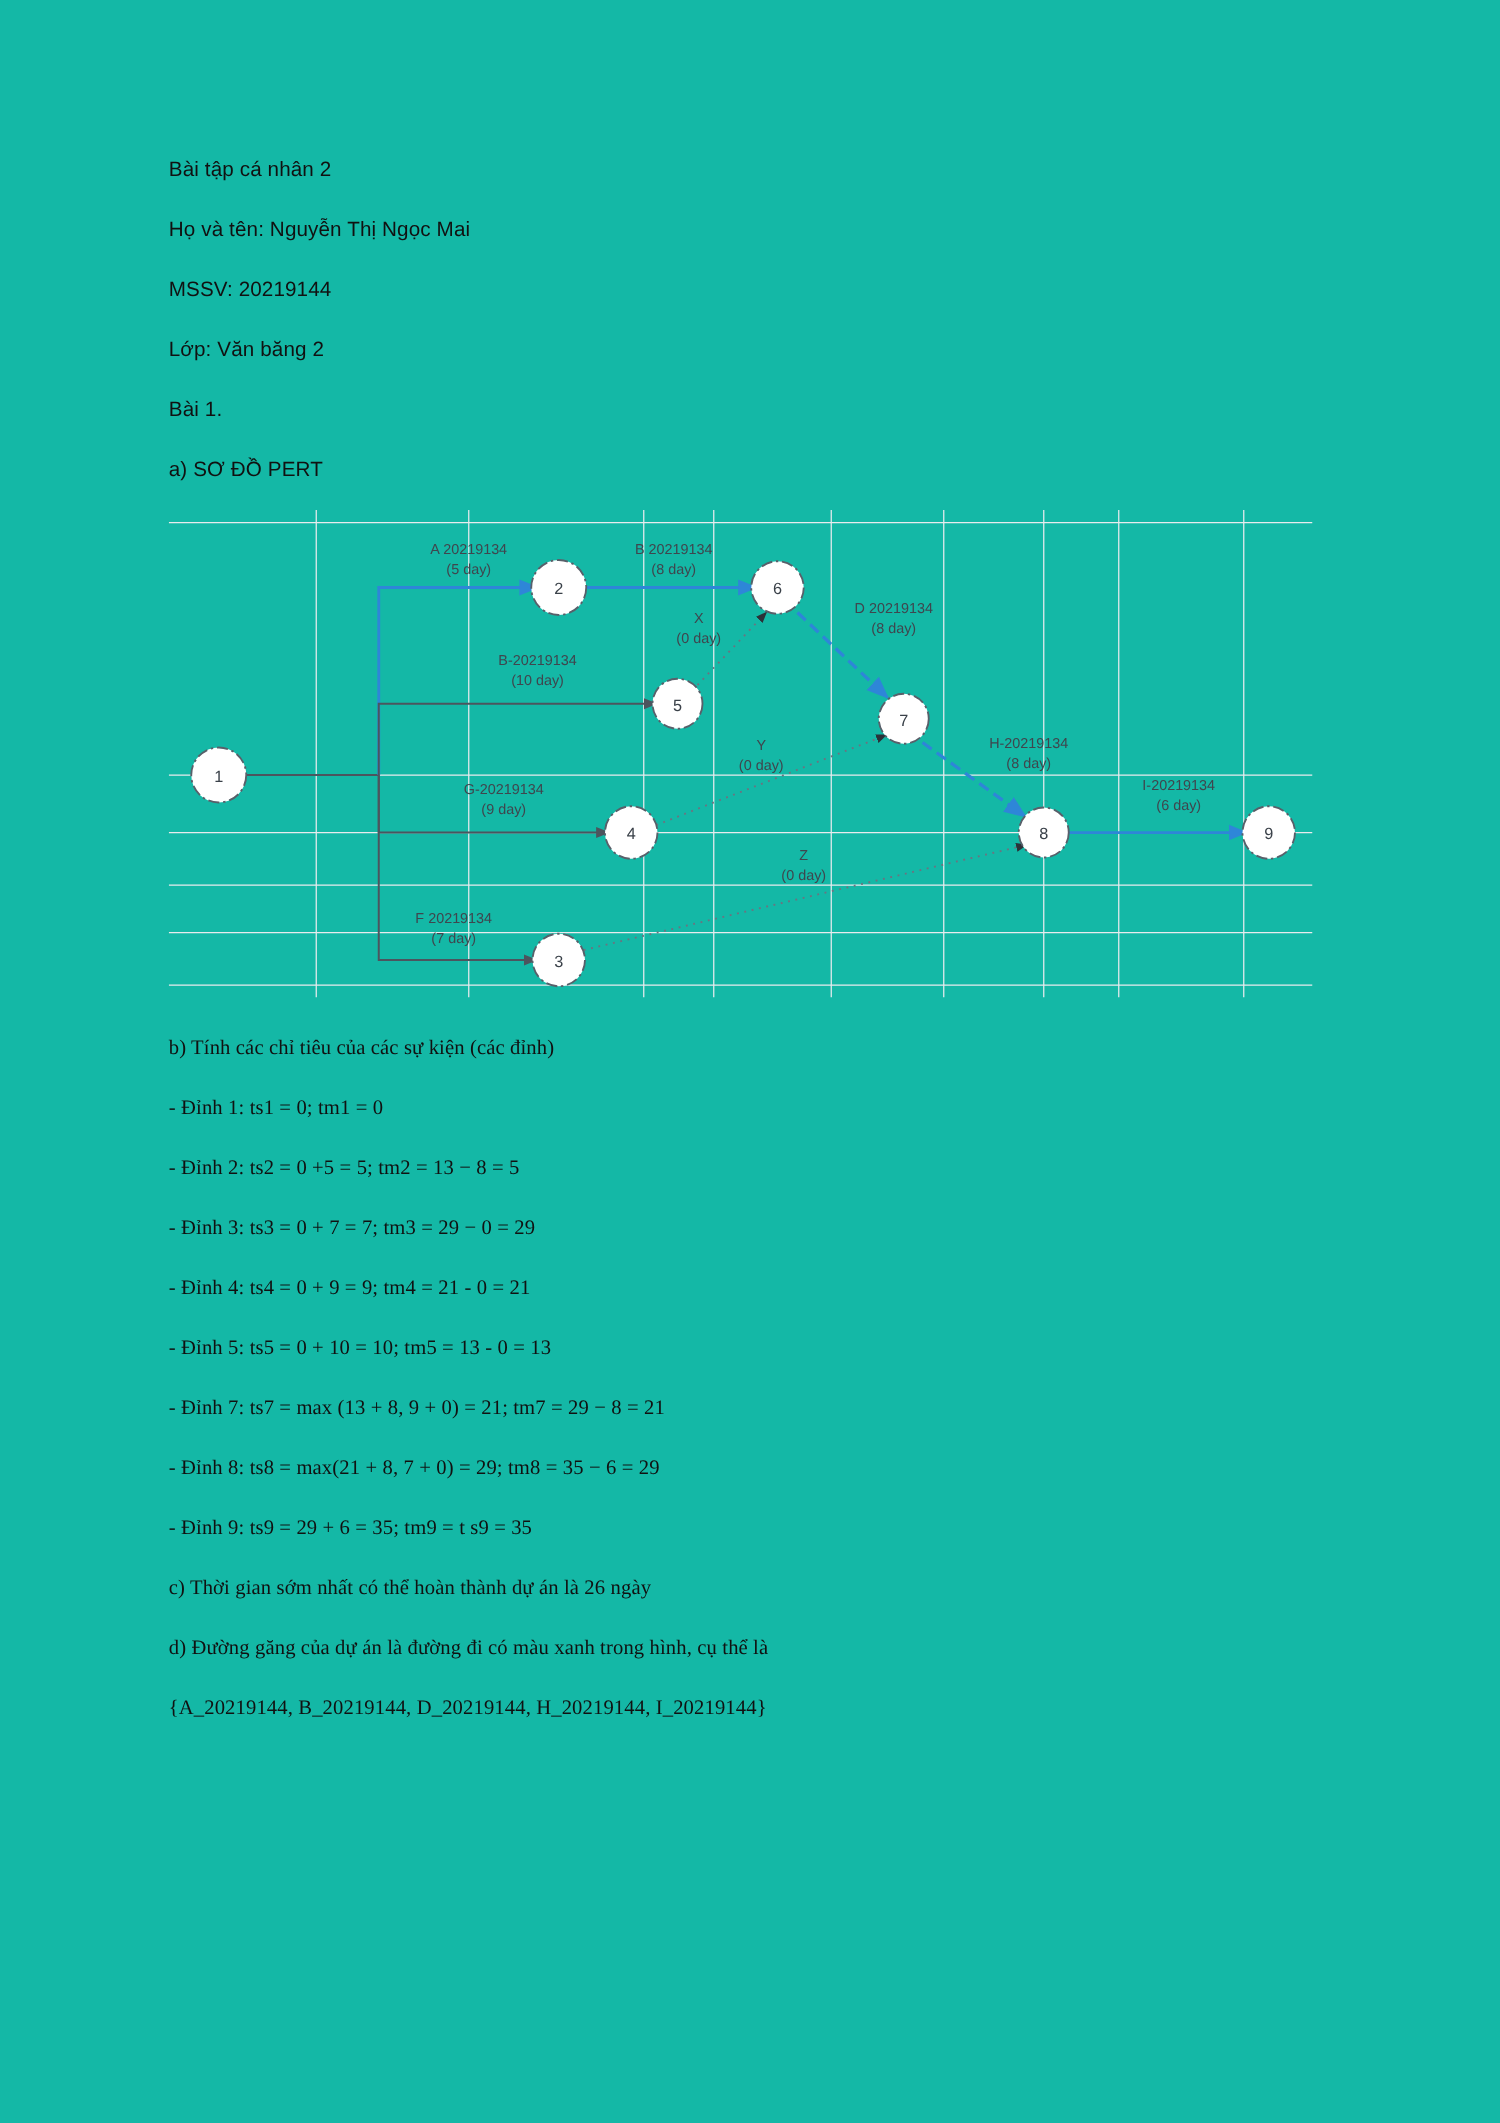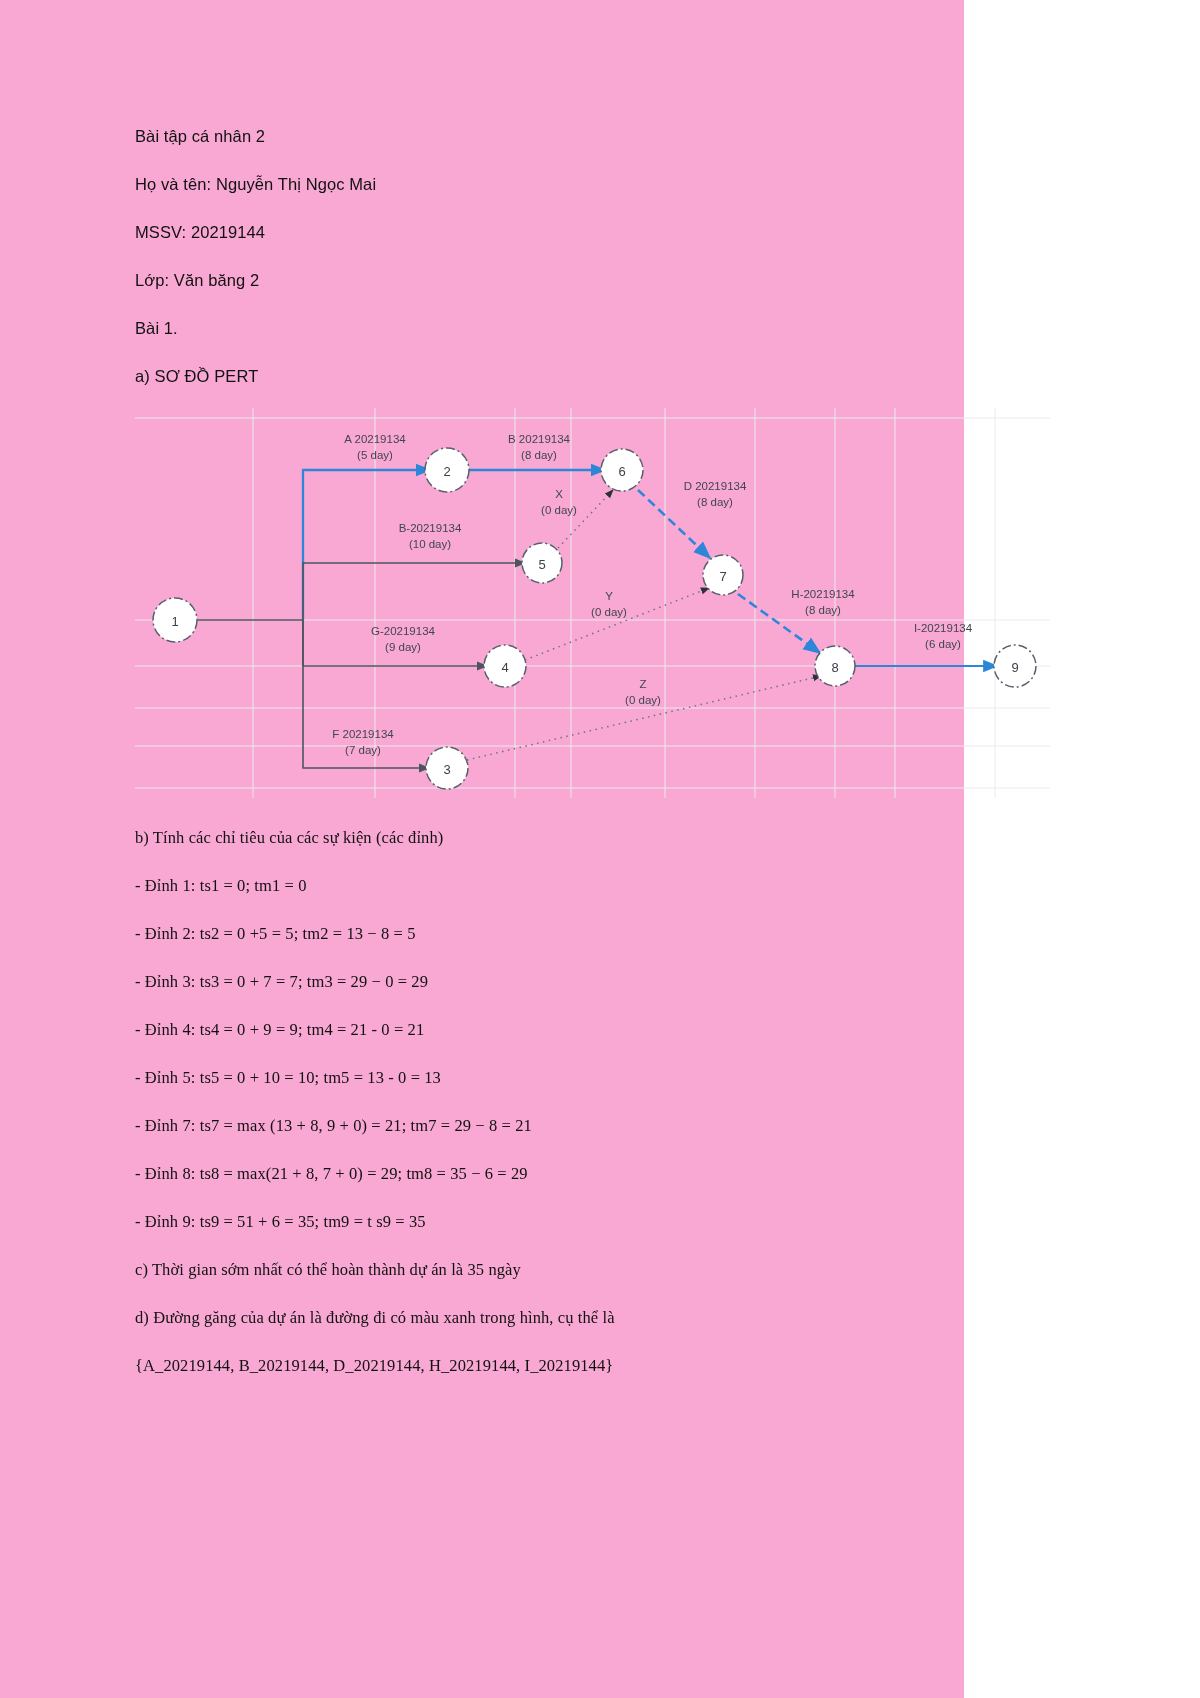--- a/index.html
+++ b/index.html
@@ -12,23 +12,23 @@
     width: 1200px;
     height: 1698px;
     font-family: "Liberation Sans", sans-serif;
     color: #1a1a1a;
     position: relative;
     overflow: hidden;
   }
   .page {
     position: absolute;
     left: 0; top: 0;
-    width: 964px;
+    width: 1200px;
     height: 1698px;
-    background: #f9a8d4;
+    background: #14b8a6;
   }
   .doc-body {
     position: absolute;
     left: 135px;
     top: 128px;
     width: 930px;
   }
   .para {
     font-size: 16.5px;
     line-height: 1.0;
@@ -181,19 +181,19 @@
 
   <div class="doc-body" style="top: 830px; font-family: Liberation Serif, serif;">
     <p class="para">b) Tính các chỉ tiêu của các sự kiện (các đỉnh)</p>
     <p class="para">- Đỉnh 1: ts1 = 0; tm1 = 0</p>
     <p class="para">- Đỉnh 2: ts2 = 0 +5 = 5; tm2 = 13 − 8 = 5</p>
     <p class="para">- Đỉnh 3: ts3 = 0 + 7 = 7; tm3 = 29 − 0 = 29</p>
     <p class="para">- Đỉnh 4: ts4 = 0 + 9 = 9; tm4 = 21 - 0 = 21</p>
     <p class="para">- Đỉnh 5: ts5 = 0 + 10 = 10; tm5 = 13 - 0 = 13</p>
     <p class="para">- Đỉnh 7: ts7 = max (13 + 8, 9 + 0) = 21; tm7 = 29 − 8 = 21</p>
     <p class="para">- Đỉnh 8: ts8 = max(21 + 8, 7 + 0) = 29; tm8 = 35 − 6 = 29</p>
-    <p class="para">- Đỉnh 9: ts9 = 51 + 6 = 35; tm9 = t s9 = 35</p>
-    <p class="para">c) Thời gian sớm nhất có thể hoàn thành dự án là 35 ngày</p>
+    <p class="para">- Đỉnh 9: ts9 = 29 + 6 = 35; tm9 = t s9 = 35</p>
+    <p class="para">c) Thời gian sớm nhất có thể hoàn thành dự án là 26 ngày</p>
     <p class="para">d) Đường găng của dự án là đường đi có màu xanh trong hình, cụ thể là</p>
     <p class="para">{A_20219144, B_20219144, D_20219144, H_20219144, I_20219144}</p>
   </div>
 
 </div>
 
 </body></html>

